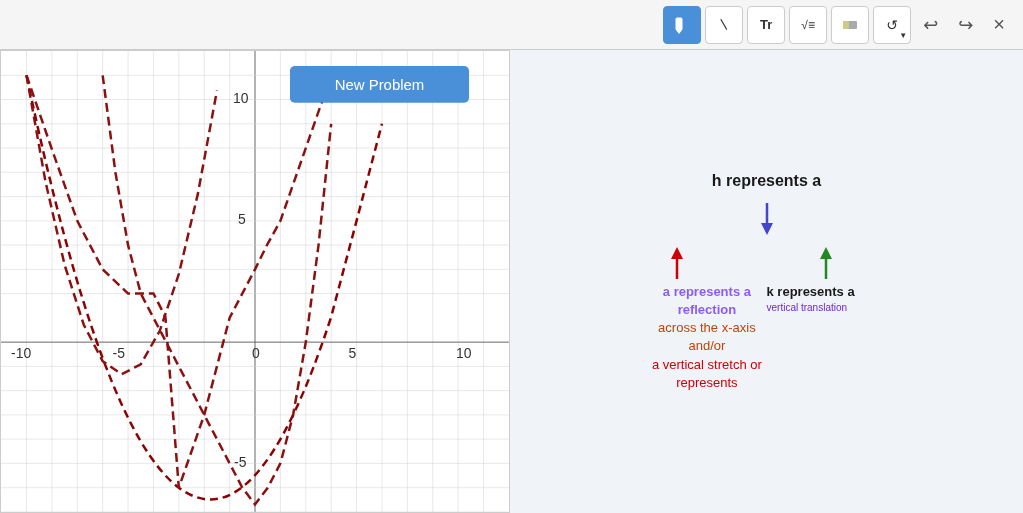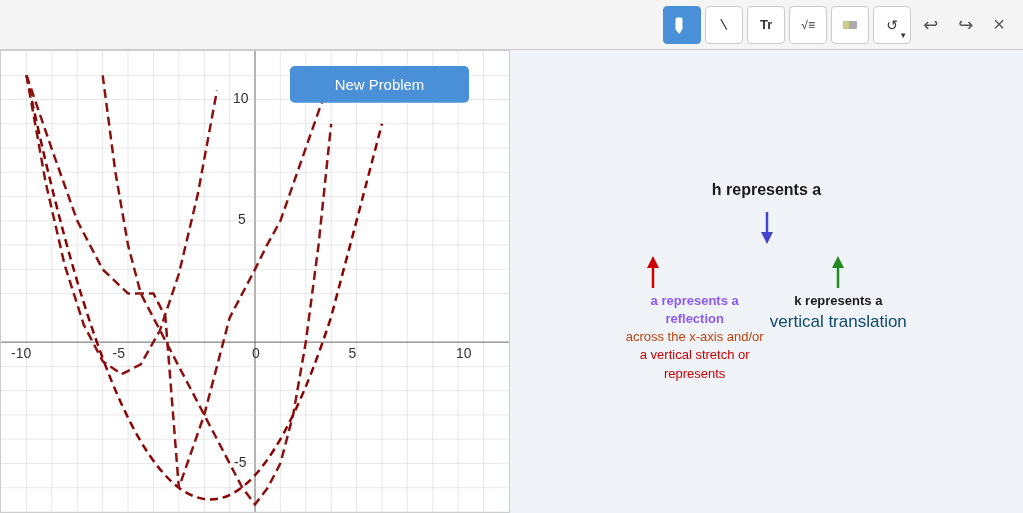--- a/index.html
+++ b/index.html
@@ -336,29 +336,29 @@
               <line x1="10" y1="32" x2="10" y2="8" stroke="#cc0000" stroke-width="2.5"></line>
               <polygon points="10,0 4,12 16,12" fill="#cc0000"></polygon>
             </svg>
           </div>
           <div style="color:#8b5cf6;font-size:13px;line-height:1.4;font-weight:bold;">a represents a reflection</div>
           <div style="color:#c2410c;font-size:13px;line-height:1.4;">across the x-axis and/or</div>
           <div style="color:#cc0000;font-size:13px;line-height:1.4;">a vertical stretch or</div>
           <div style="color:#cc0000;font-size:13px;line-height:1.4;">represents</div>
         </div>
 
-        <div style="flex:1;text-align:center;">
+        <div style="flex:1;">
 
           <div style="display:flex;justify-content:center;margin-bottom:4px;">
             <svg width="20" height="32" viewBox="0 0 20 32">
               <line x1="10" y1="32" x2="10" y2="8" stroke="#228822" stroke-width="2.5"></line>
               <polygon points="10,0 4,12 16,12" fill="#228822"></polygon>
             </svg>
           </div>
           <div style="color:#1a1a1a;font-size:13px;line-height:1.4;font-weight:bold;">k represents a</div>
-          <div style="color:#0c4a6e;font-size:17px;line-height:1.4;">vertical translation</div>
+          <div style="color:#6d28d9;font-size:10px;line-height:1.4;">vertical translation</div>
         </div>
 
       </div>
     </div>
   </div>
 
 </div>
 
 </body></html>

